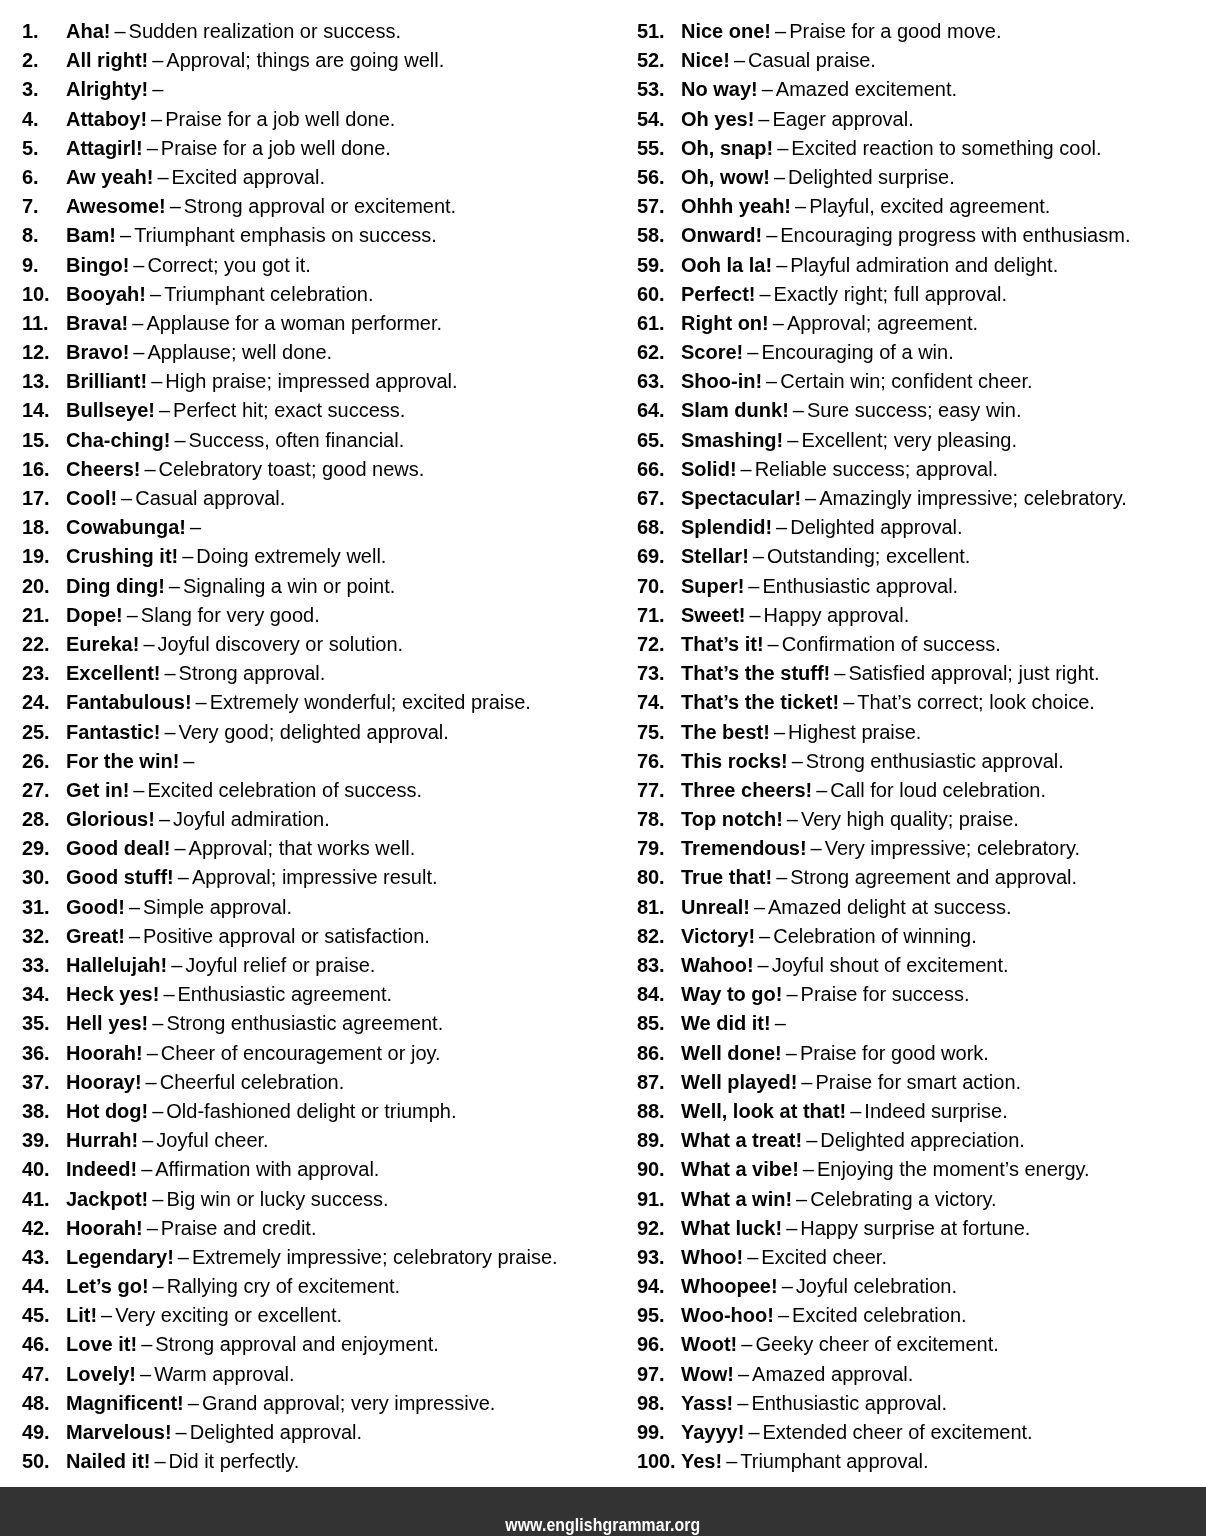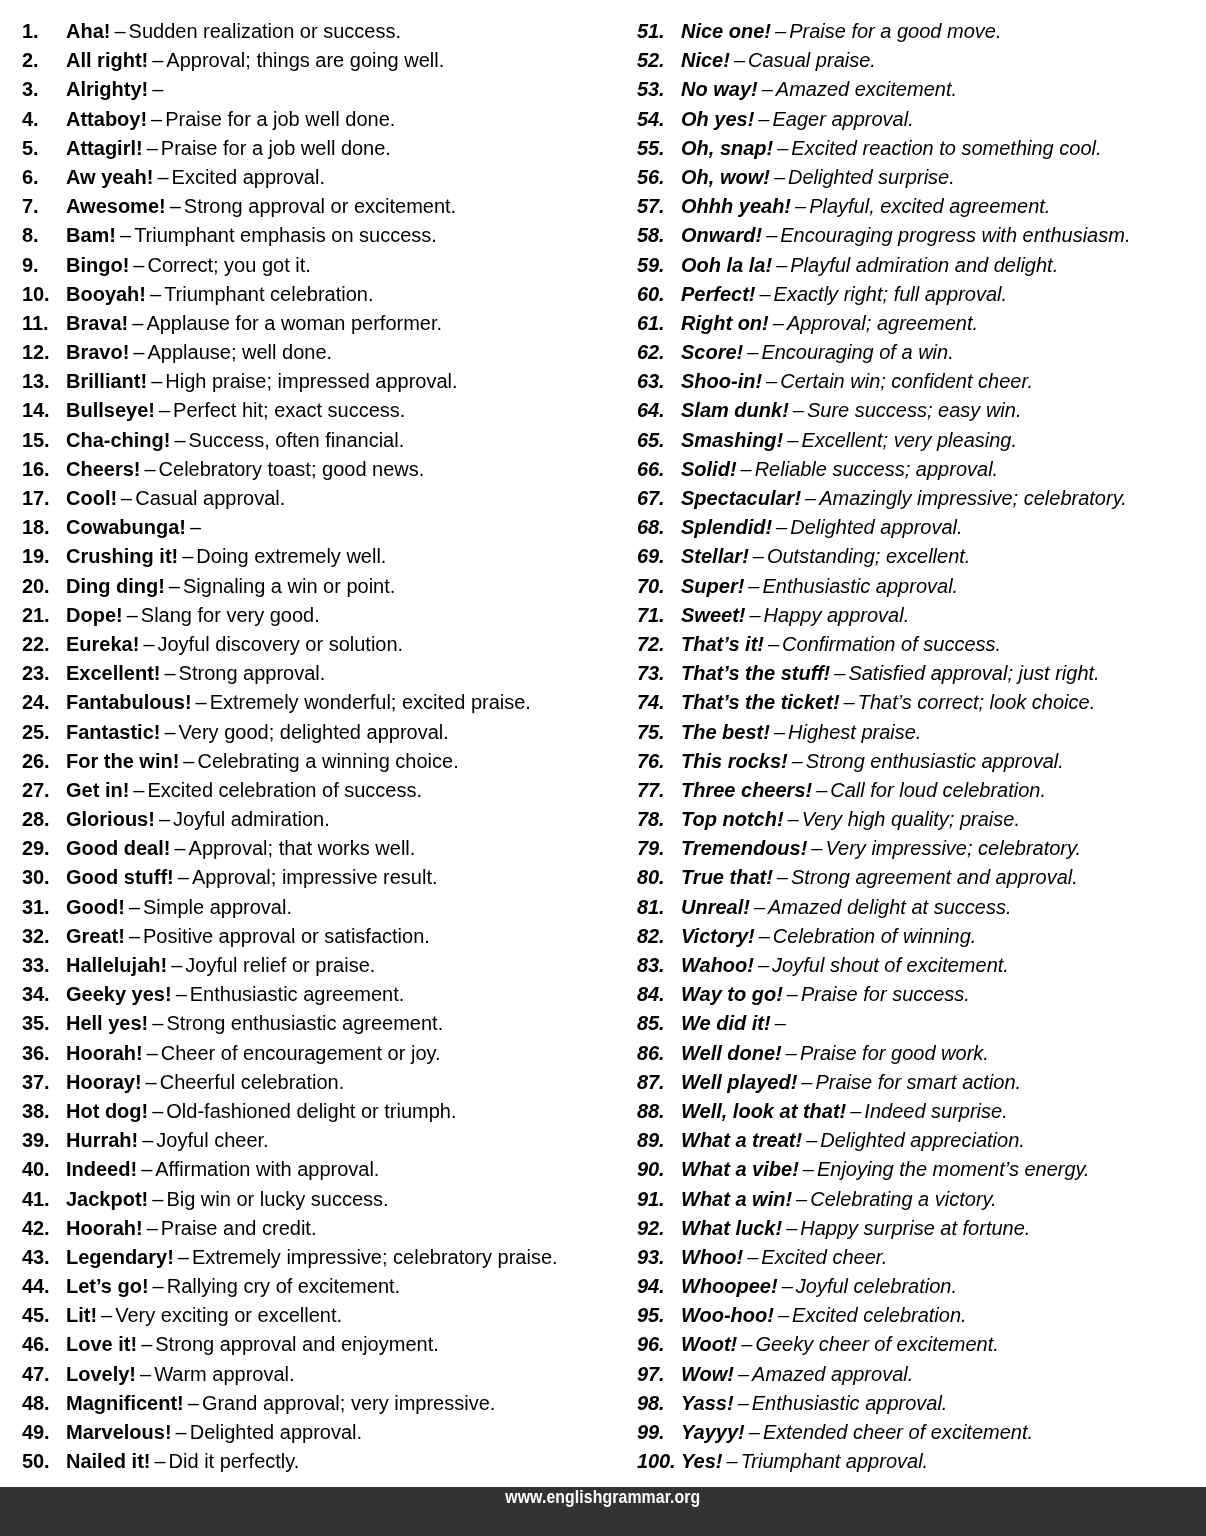--- a/index.html
+++ b/index.html
@@ -35,21 +35,20 @@
   }
   .col-left {
     width: 620px;
     padding-left: 22px;
     box-sizing: border-box;
   }
   .col-right {
     width: 586px;
     padding-left: 17px;
     box-sizing: border-box;
-    font-style: italic;
   }
   .entry {
     display: flex;
     flex-direction: row;
     align-items: baseline;
     height: 29.2px;
     line-height: 29.2px;
     white-space: nowrap;
     font-size: 20px;
   }
@@ -75,21 +74,21 @@
     font-size: 20px;
   }
   #footer {
     position: absolute;
     left: 0;
     bottom: 0;
     width: 1206px;
     height: 49px;
     background: #333333;
     display: flex;
-    align-items: flex-start;
+    align-items: flex-end;
     justify-content: center;
   }
   #footer .site {
     color: #ffffff;
     font-weight: bold;
     font-size: 18px;
     letter-spacing: 0.1px;
     transform: scaleX(0.88);
     transform-origin: center;
   }
@@ -245,21 +244,20 @@
         <div class="entry">
           <span class="num">25.</span>
           <span class="term">Fantastic!</span>
           <span class="dash">–</span>
           <span class="desc">Very good; delighted approval.</span>
         </div>
         <div class="entry">
           <span class="num">26.</span>
           <span class="term">For the win!</span>
           <span class="dash">–</span>
-          <span class="desc">Celebrating a winning choice.</span>
         </div>
         <div class="entry">
           <span class="num">27.</span>
           <span class="term">Get in!</span>
           <span class="dash">–</span>
           <span class="desc">Excited celebration of success.</span>
         </div>
         <div class="entry">
           <span class="num">28.</span>
           <span class="term">Glorious!</span>
@@ -291,21 +289,21 @@
           <span class="desc">Positive approval or satisfaction.</span>
         </div>
         <div class="entry">
           <span class="num">33.</span>
           <span class="term">Hallelujah!</span>
           <span class="dash">–</span>
           <span class="desc">Joyful relief or praise.</span>
         </div>
         <div class="entry">
           <span class="num">34.</span>
-          <span class="term">Geeky yes!</span>
+          <span class="term">Heck yes!</span>
           <span class="dash">–</span>
           <span class="desc">Enthusiastic agreement.</span>
         </div>
         <div class="entry">
           <span class="num">35.</span>
           <span class="term">Hell yes!</span>
           <span class="dash">–</span>
           <span class="desc">Strong enthusiastic agreement.</span>
         </div>
         <div class="entry">

